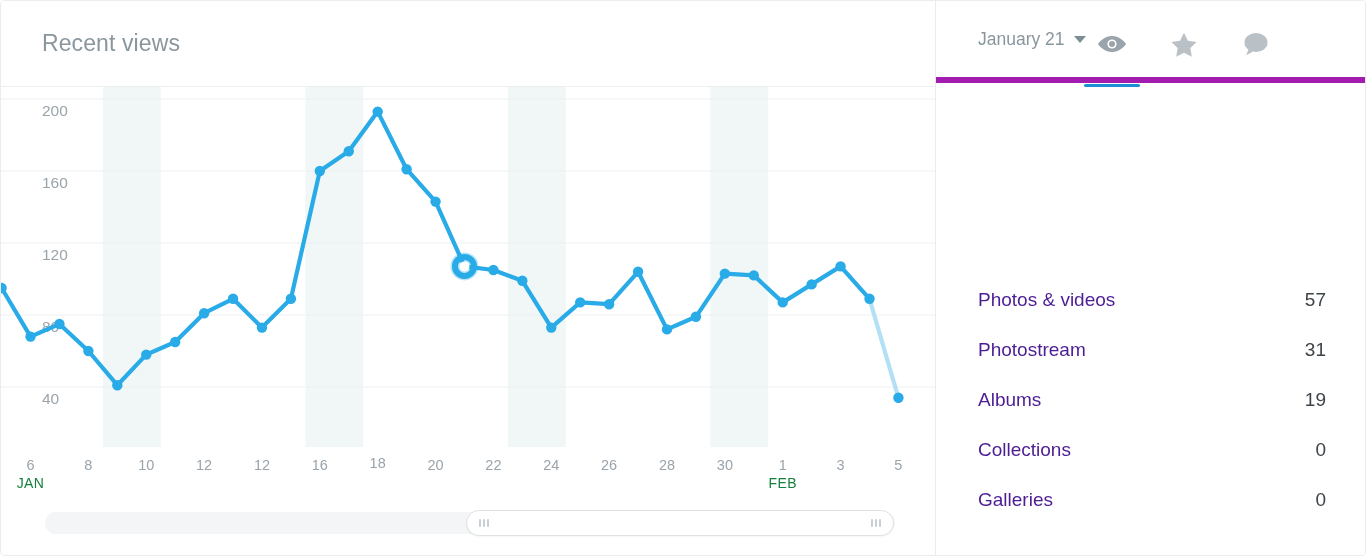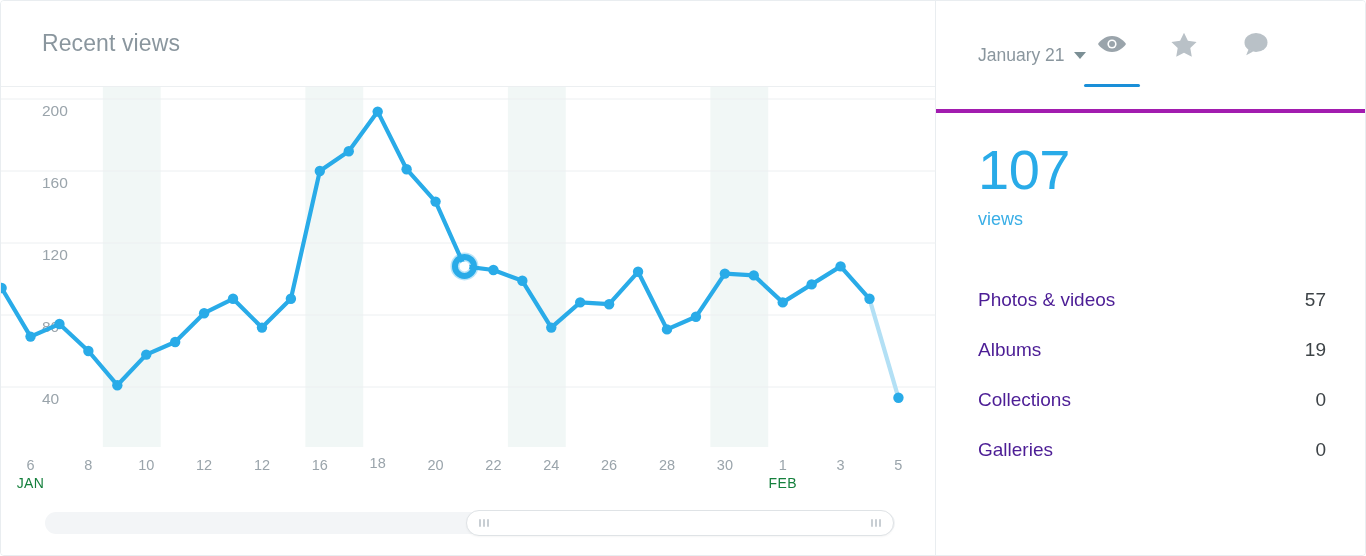--- a/index.html
+++ b/index.html
@@ -110,22 +110,22 @@
 
   
   .stats-panel {
     position: relative;
     width: 430px;
     height: 100%;
     background: #ffffff;
     flex: 0 0 430px;
   }
   .stats-header {
-    height: 112px;
-    border-bottom: 4px solid #a21caf;
+    height: 82px;
+    border-bottom: 6px solid #a21caf;
     display: flex;
     align-items: center;
     padding-left: 42px;
     position: relative;
   }
   .date-picker {
     display: flex;
     align-items: center;
     gap: 9px;
     cursor: pointer;
@@ -384,31 +384,31 @@
           <svg width="26" height="24" viewBox="0 0 26 24">
             <ellipse cx="13" cy="10.5" rx="11.5" ry="9.6" fill="#b9c1c7"></ellipse>
             <path d="M5.5 17.5 L3.2 23.2 L10.2 19.4 Z" fill="#b9c1c7"></path>
           </svg>
           <span class="underline"></span>
         </div>
 
       </div>
     </div>
 
-    <div class="views-block">
-      <div class="views-count">107</div>
-      <div class="views-label">views</div>
-    </div>
 
     <div class="stat-list" id="stat-list">
         <div class="stat-row">
           <span class="stat-name">Photos &amp; videos</span>
           <span class="stat-value">57</span>
         </div>
         <div class="stat-row">
+          <span class="stat-name">Photostream</span>
+          <span class="stat-value">31</span>
+        </div>
+        <div class="stat-row">
           <span class="stat-name">Albums</span>
           <span class="stat-value">19</span>
         </div>
         <div class="stat-row">
           <span class="stat-name">Collections</span>
           <span class="stat-value">0</span>
         </div>
         <div class="stat-row">
           <span class="stat-name">Galleries</span>
           <span class="stat-value">0</span>

